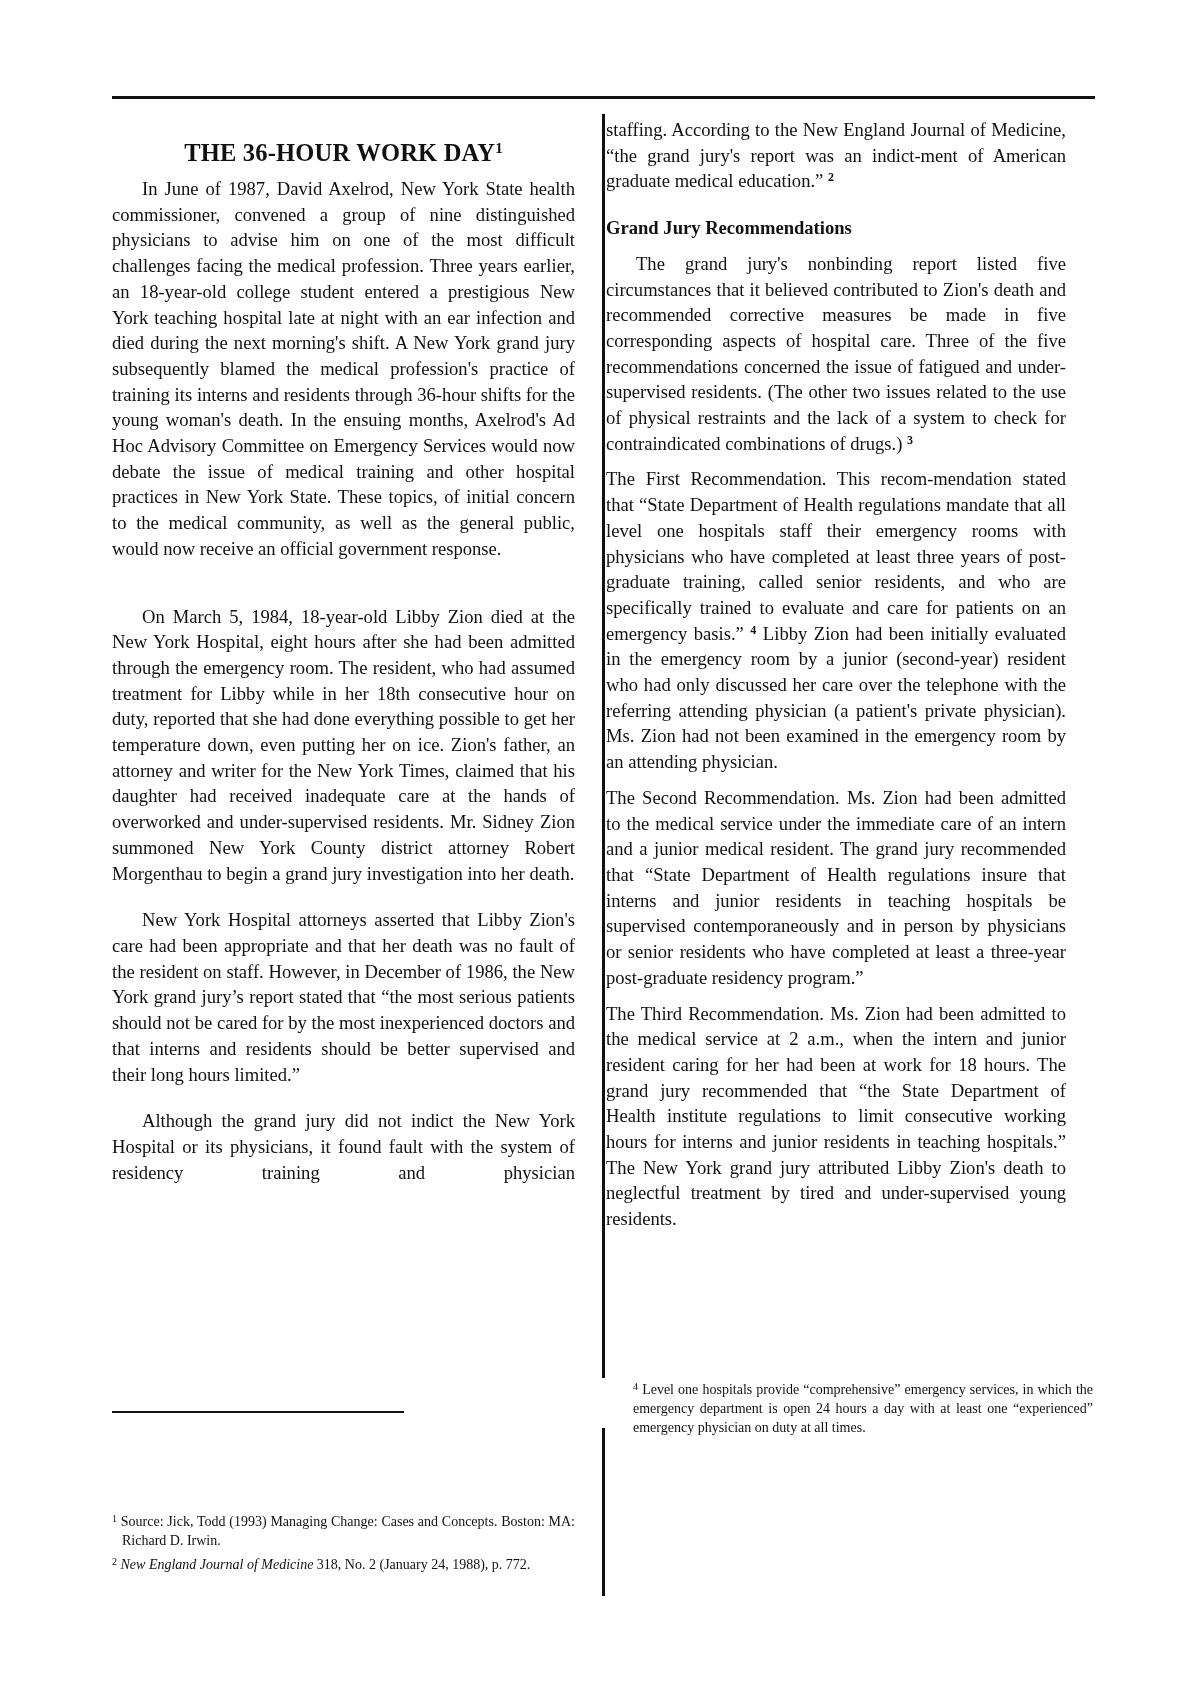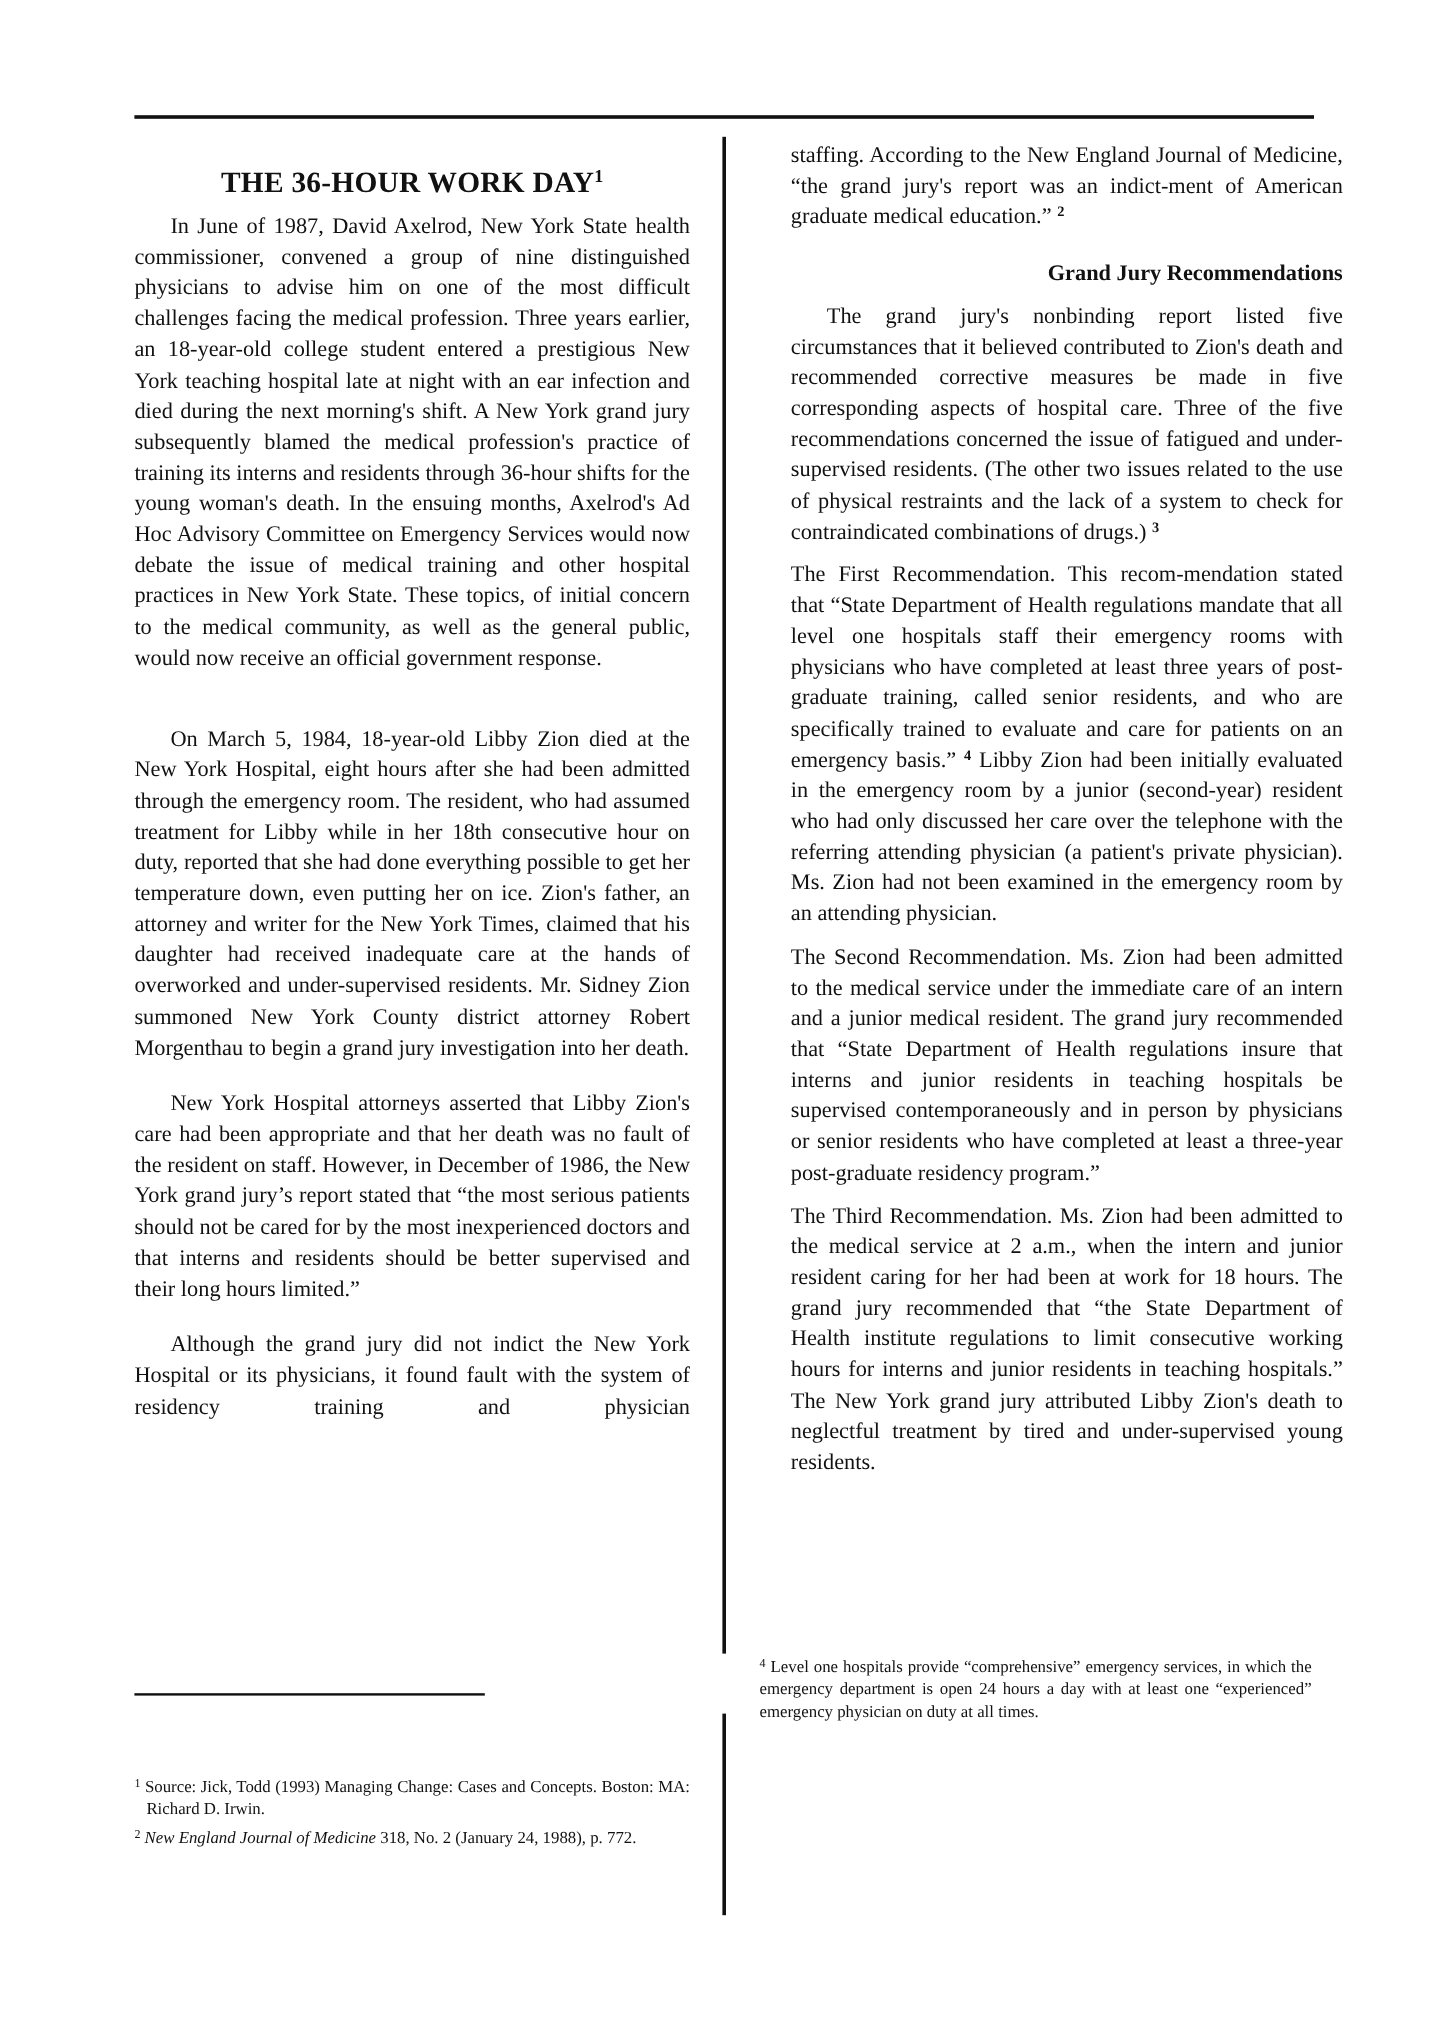--- a/index.html
+++ b/index.html
@@ -2,33 +2,33 @@
 <html><head>
 <meta charset="utf-8">
 <style>
   html, body { margin:0; padding:0; background:#ffffff; }
   body { width:1200px; height:1698px; position:relative; font-family:"Liberation Serif","DejaVu Serif",serif; color:#111; }
   .top-rule { position:absolute; left:112px; top:96px; width:983px; height:3px; background:#111; }
   .col-divider { position:absolute; left:602px; top:114px; width:3px; height:1264px; background:#111; }
   .fn-divider { position:absolute; left:602px; top:1428px; width:3px; height:168px; background:#111; }
   .col { position:absolute; font-size:18.6px; line-height:25.7px; text-align:justify; }
   .col-left { left:112px; top:136px; width:463px;font-family:Liberation Serif, serif; }
-  .col-right { left:659px; top:117px; width:460px; }
+  .col-right { left:606px; top:117px; width:460px; }
   h1.title { font-size:24.5px; font-weight:bold; text-align:center; margin:0 0 6px 0; line-height:34px; letter-spacing:0.2px; }
   h1.title sup { font-size:15px; vertical-align:8px; line-height:0; }
   p { margin:0; }
   p.indent { text-indent:30px; }
   .gap { height:21px; }
   .gap-s { height:10px; }
-  h2.sec { font-size:18.6px; font-weight:bold; margin:0; line-height:25.7px; text-align:right; }
+  h2.sec { font-size:18.6px; font-weight:bold; margin:0; line-height:25.7px; text-align:left; }
   b.rec { font-weight:normal; }
   sup.fn { font-size:12px; vertical-align:6px; line-height:0; font-weight:bold; }
   .fn-rule { position:absolute; left:112px; top:1411px; width:292px; height:2px; background:#111; }
   .footnotes { position:absolute; font-size:14px; line-height:19px; text-align:justify; }
-  .fn-left { left:112px; top:1480px; width:463px; }
+  .fn-left { left:112px; top:1512px; width:463px; }
   .fn-right { left:633px; top:1380px; width:460px; }
   .fn-item { margin-bottom:5px; }
   .fn-item.hang { padding-left:10px; text-indent:-10px; }
   .fn-item sup { font-size:10px; vertical-align:4px; line-height:0; }
   i { font-style:italic; }
 </style>
 </head>
 <body>
 
 <div class="top-rule"></div>

